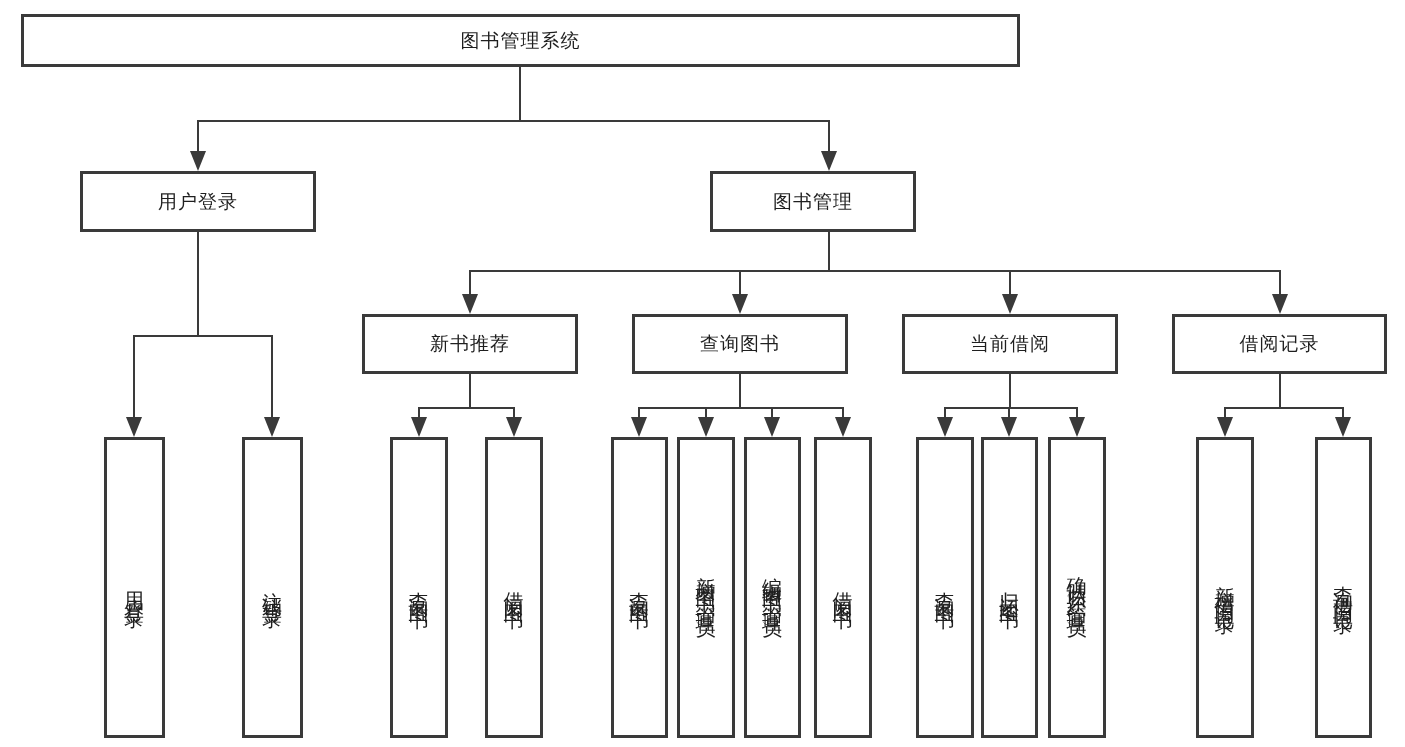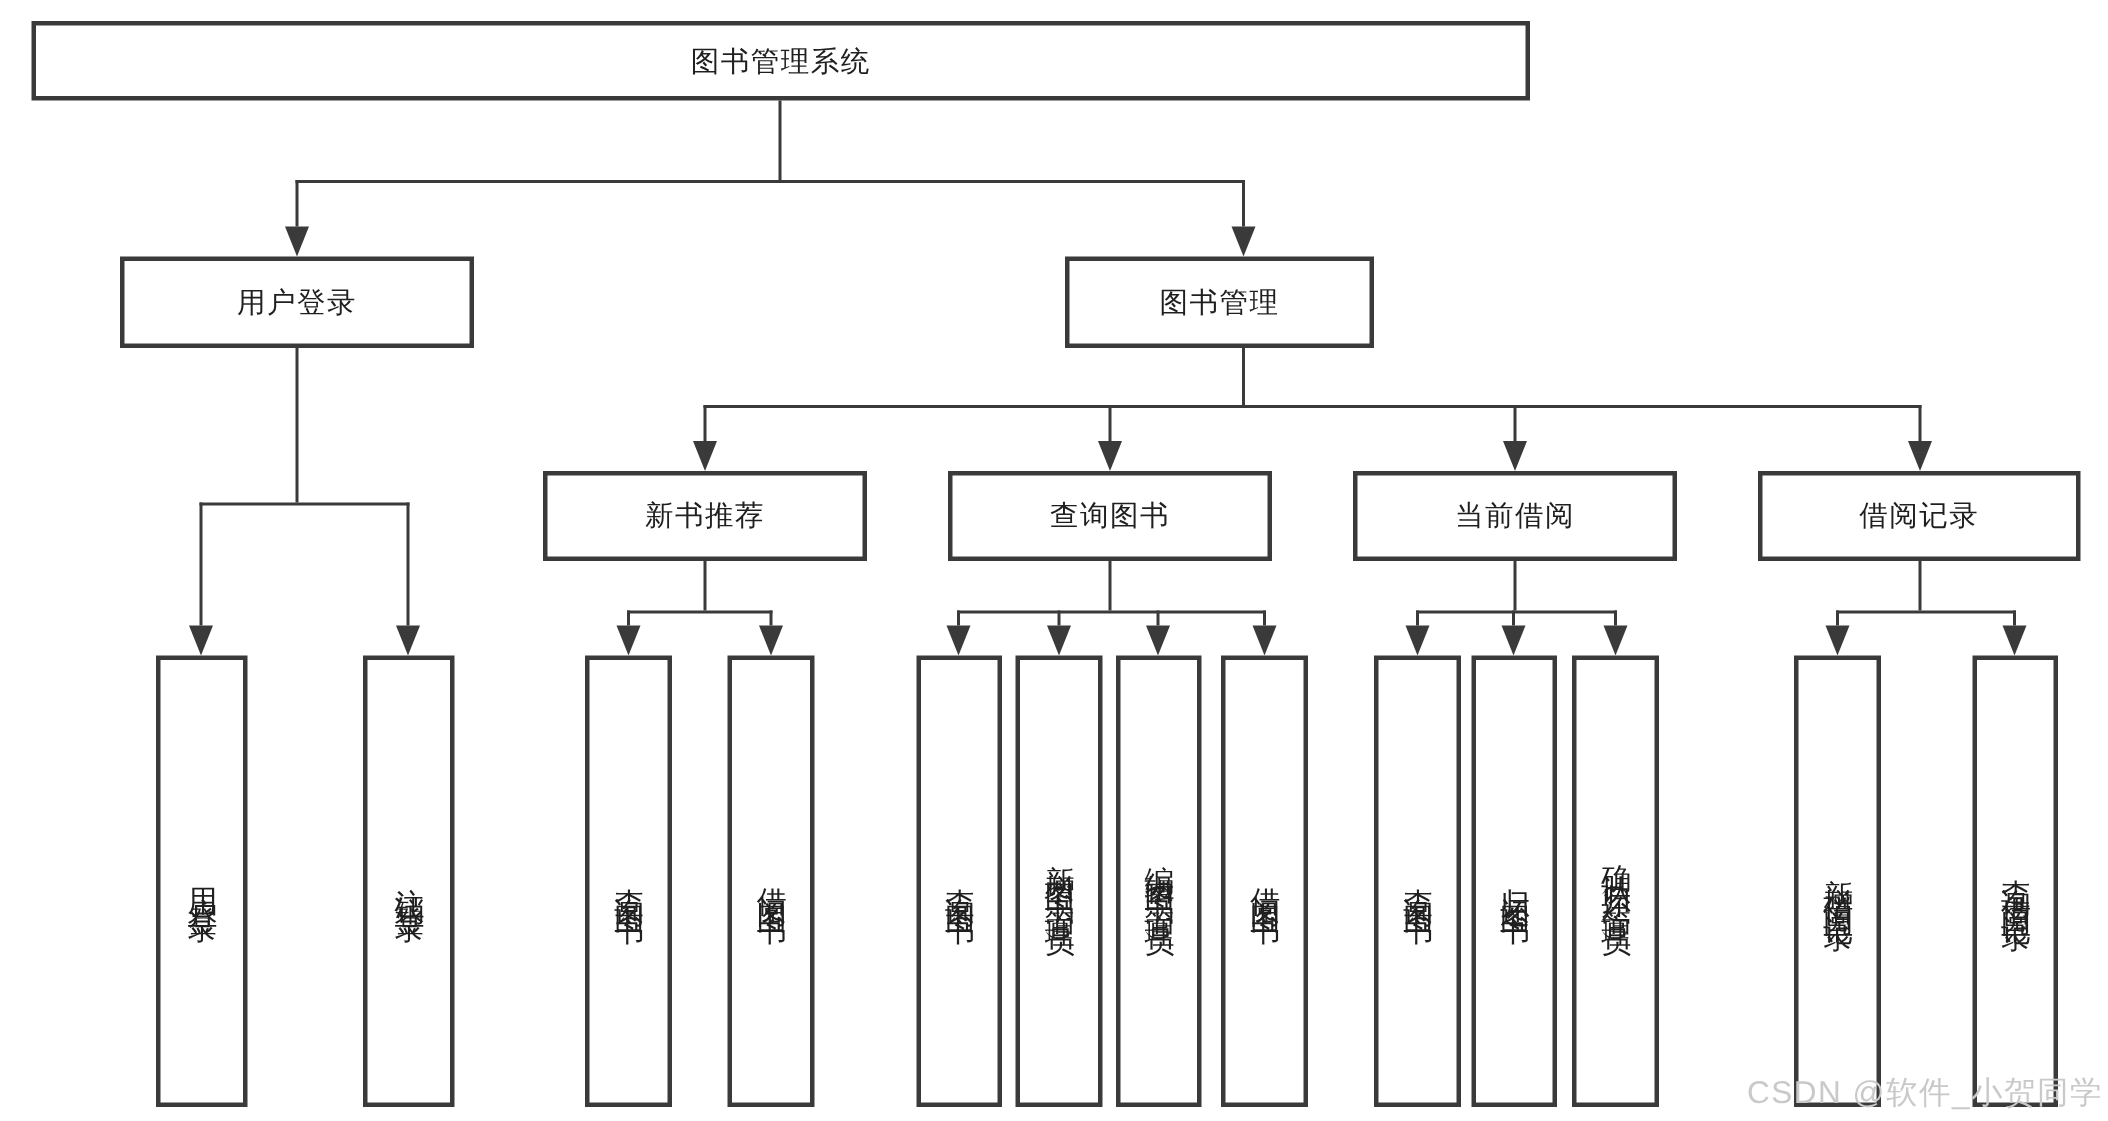--- a/index.html
+++ b/index.html
@@ -191,15 +191,14 @@
     <span>确认归还（管理员）</span>
   </div>
 
   <div class="box vbox" style="left:1196px; top:437px; width:58px; height:301px;">
     <span>新增借阅记录</span>
   </div>
   <div class="box vbox" style="left:1315px; top:437px; width:57px; height:301px;">
     <span>查询借阅记录</span>
   </div>
 
-  <div class="watermark">CSDN @软件_小贺同学</div>
 
 </div>
 
 </body></html>

